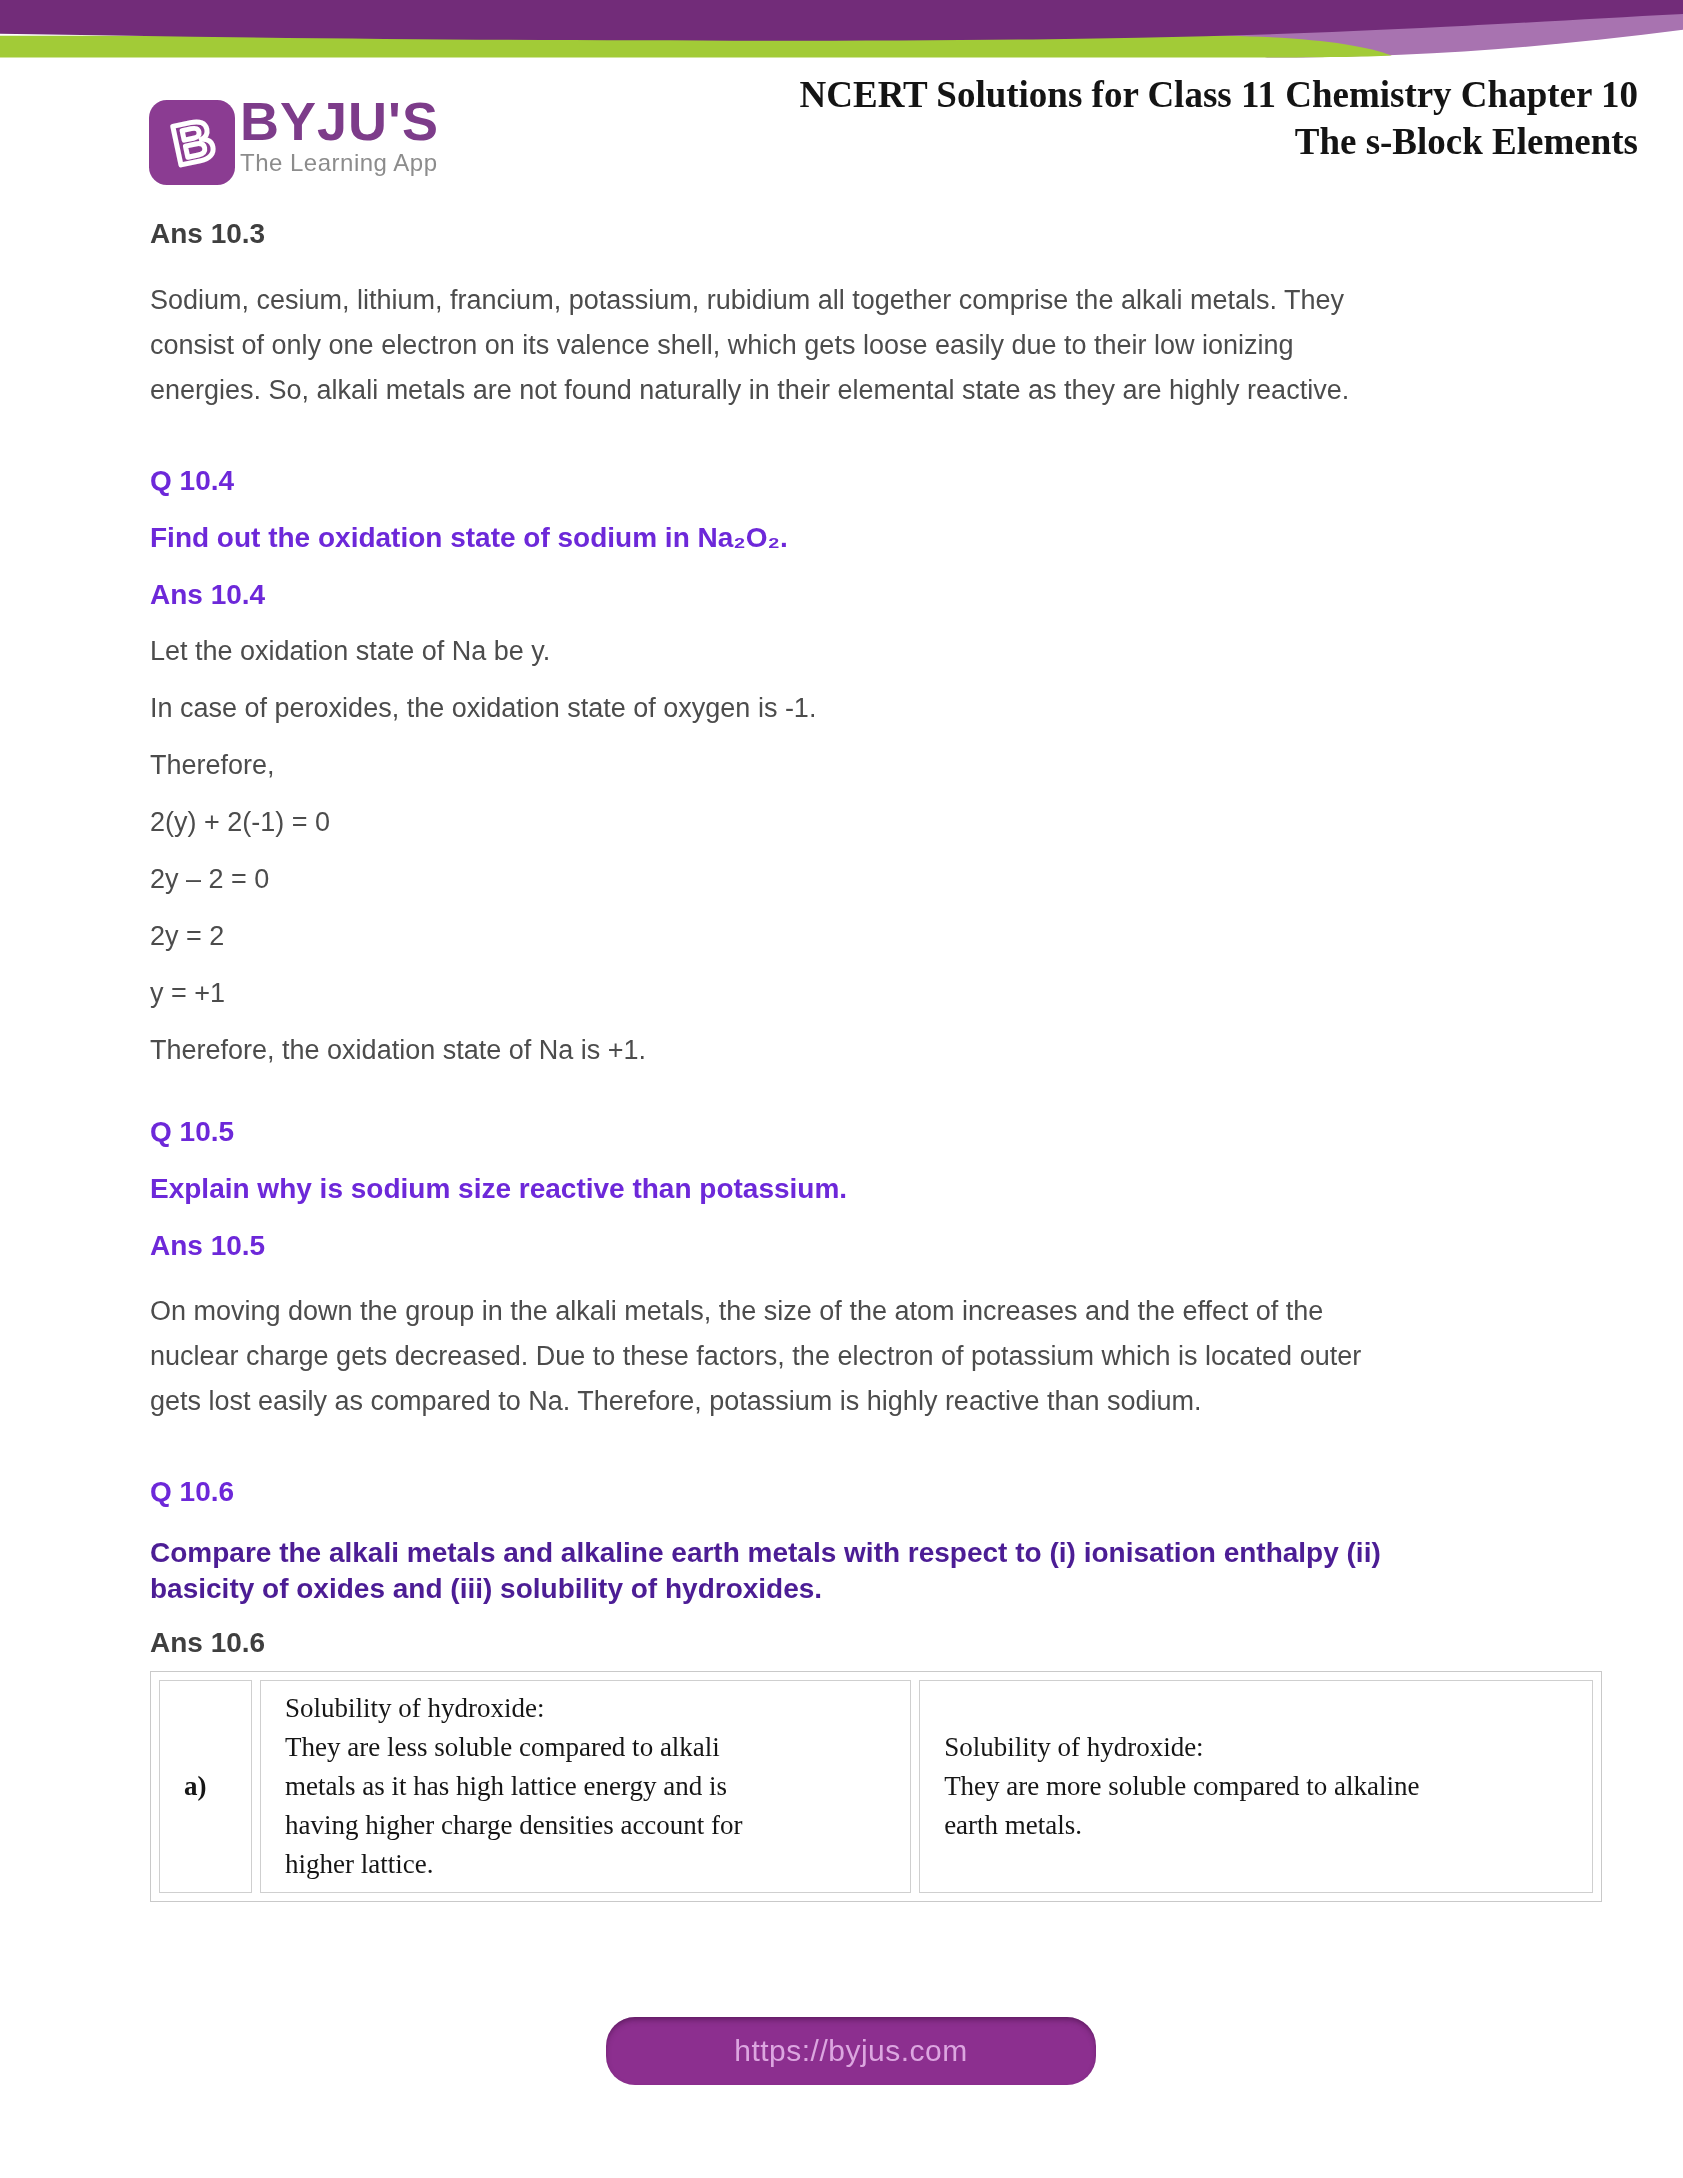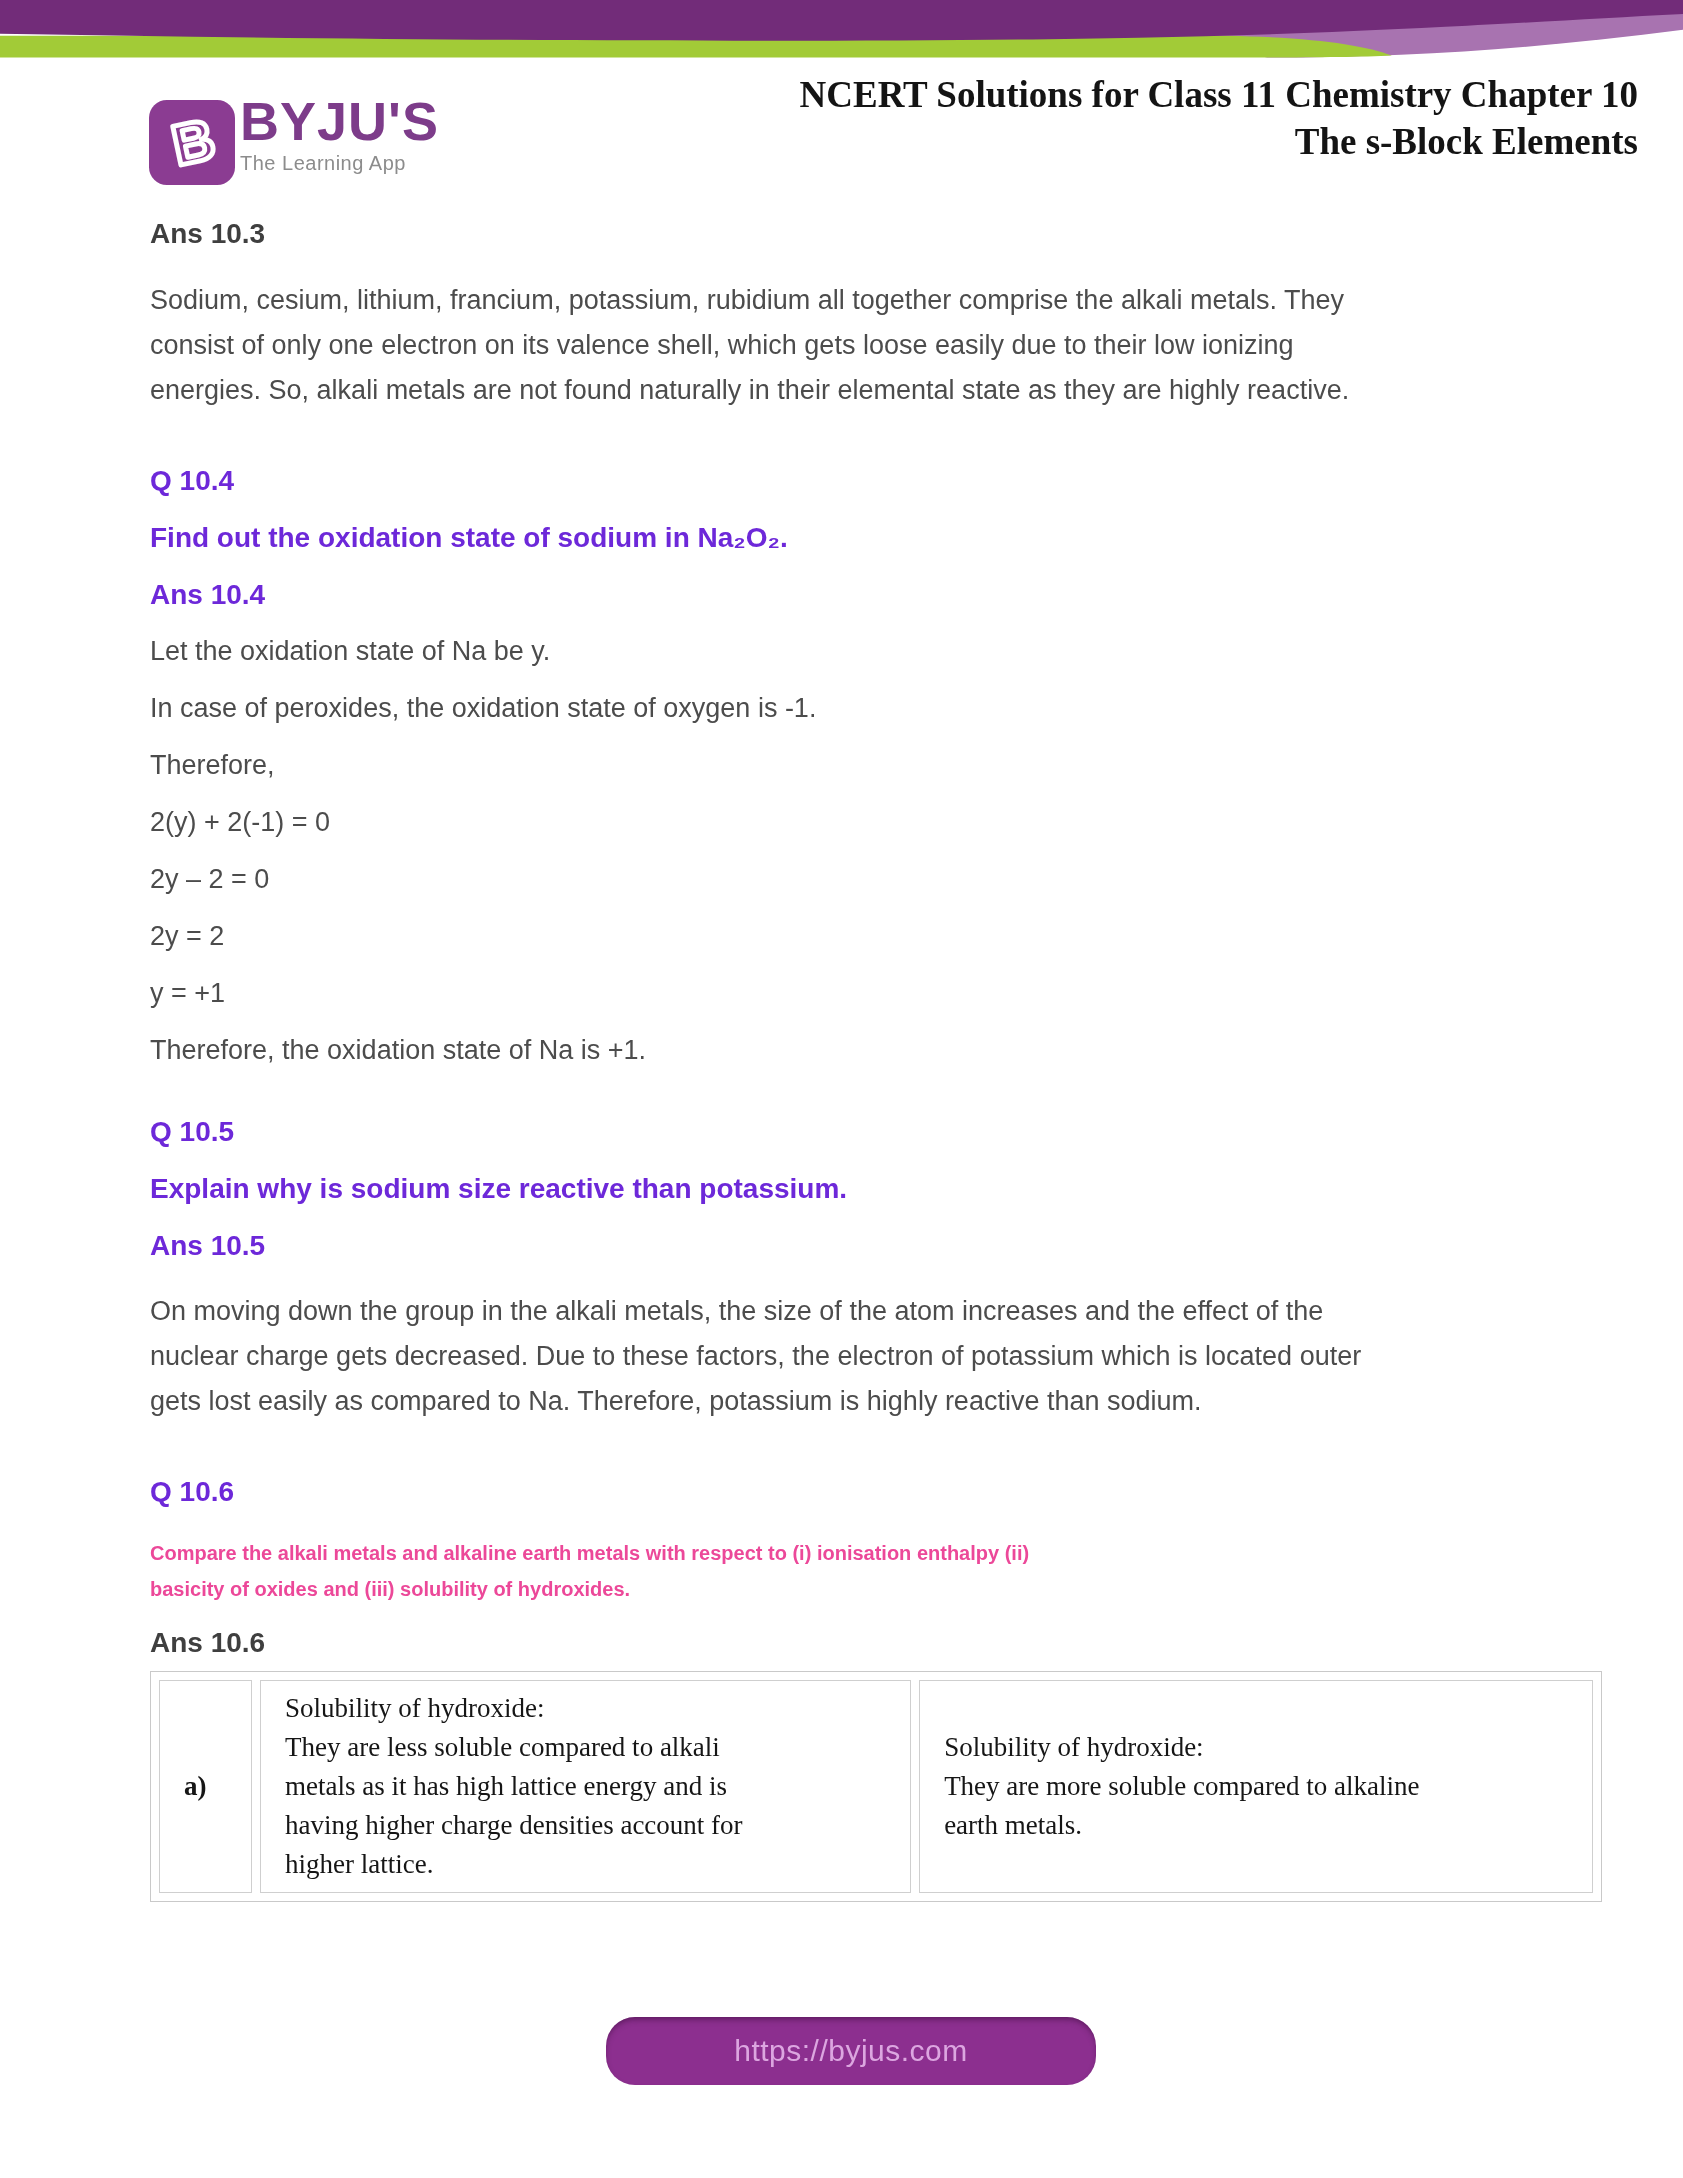--- a/index.html
+++ b/index.html
@@ -14,21 +14,21 @@
   
   .banner { position:absolute; top:0; left:0; width:1683px; height:129px; display:block; }
   
   .logo-wrap { position:absolute; left:149px; top:97px; width:297px; height:91px; }
   .logo-tile { position:absolute; left:0; top:3px; width:86px; height:85px; }
   .logo-text { position:absolute; left:91px; top:-4px; }
   .logo-brand {
     font-size:54px; font-weight:bold; letter-spacing:1px;
     color:#7d3c8a; line-height:57px;
   }
-  .logo-tagline { font-size:20px; color:#8c8c8c; line-height:26px; letter-spacing:0.5px; }
+  .logo-tagline { font-size:24px; color:#8c8c8c; line-height:26px; letter-spacing:0.5px; }
   .doc-title {
     position:absolute; right:45px; top:71px; width:1089px;
     text-align:right;
     font-family:"Liberation Serif","DejaVu Serif",serif;
     font-weight:bold; color:#141414;
     font-size:37px; line-height:47px;
   }
   
   .main { position:relative; padding:220px 188px 0 150px; width:1683px; }
   .h-bold {
@@ -36,21 +36,21 @@
   }
   .h-bold.mb { margin-bottom:30px; }
   .para {
     font-size:27px; color:#4c4c4c; line-height:45px;
     white-space:pre-line;
   }
   .section { margin-top:54px; }
   .qa-line { font-size:27px; color:#4c4c4c; line-height:27px; margin-bottom:30px; }
   .qa-line.bold { font-weight:bold; color:#6d28d9; font-size:28px; }
   .q-multi {
-    font-size:20px; font-weight:bold; color:#ec4899;
+    font-size:28px; font-weight:bold; color:#4c1d95;
     line-height:36px; white-space:pre-line; margin-bottom:22px;
   }
   
   .cmp-table {
     margin-top:14px;
     width:1452px;
     border:1px solid #c9c9c9;
     border-collapse:separate;
     border-spacing:8px;
     font-family:"Liberation Serif","DejaVu Serif",serif;

